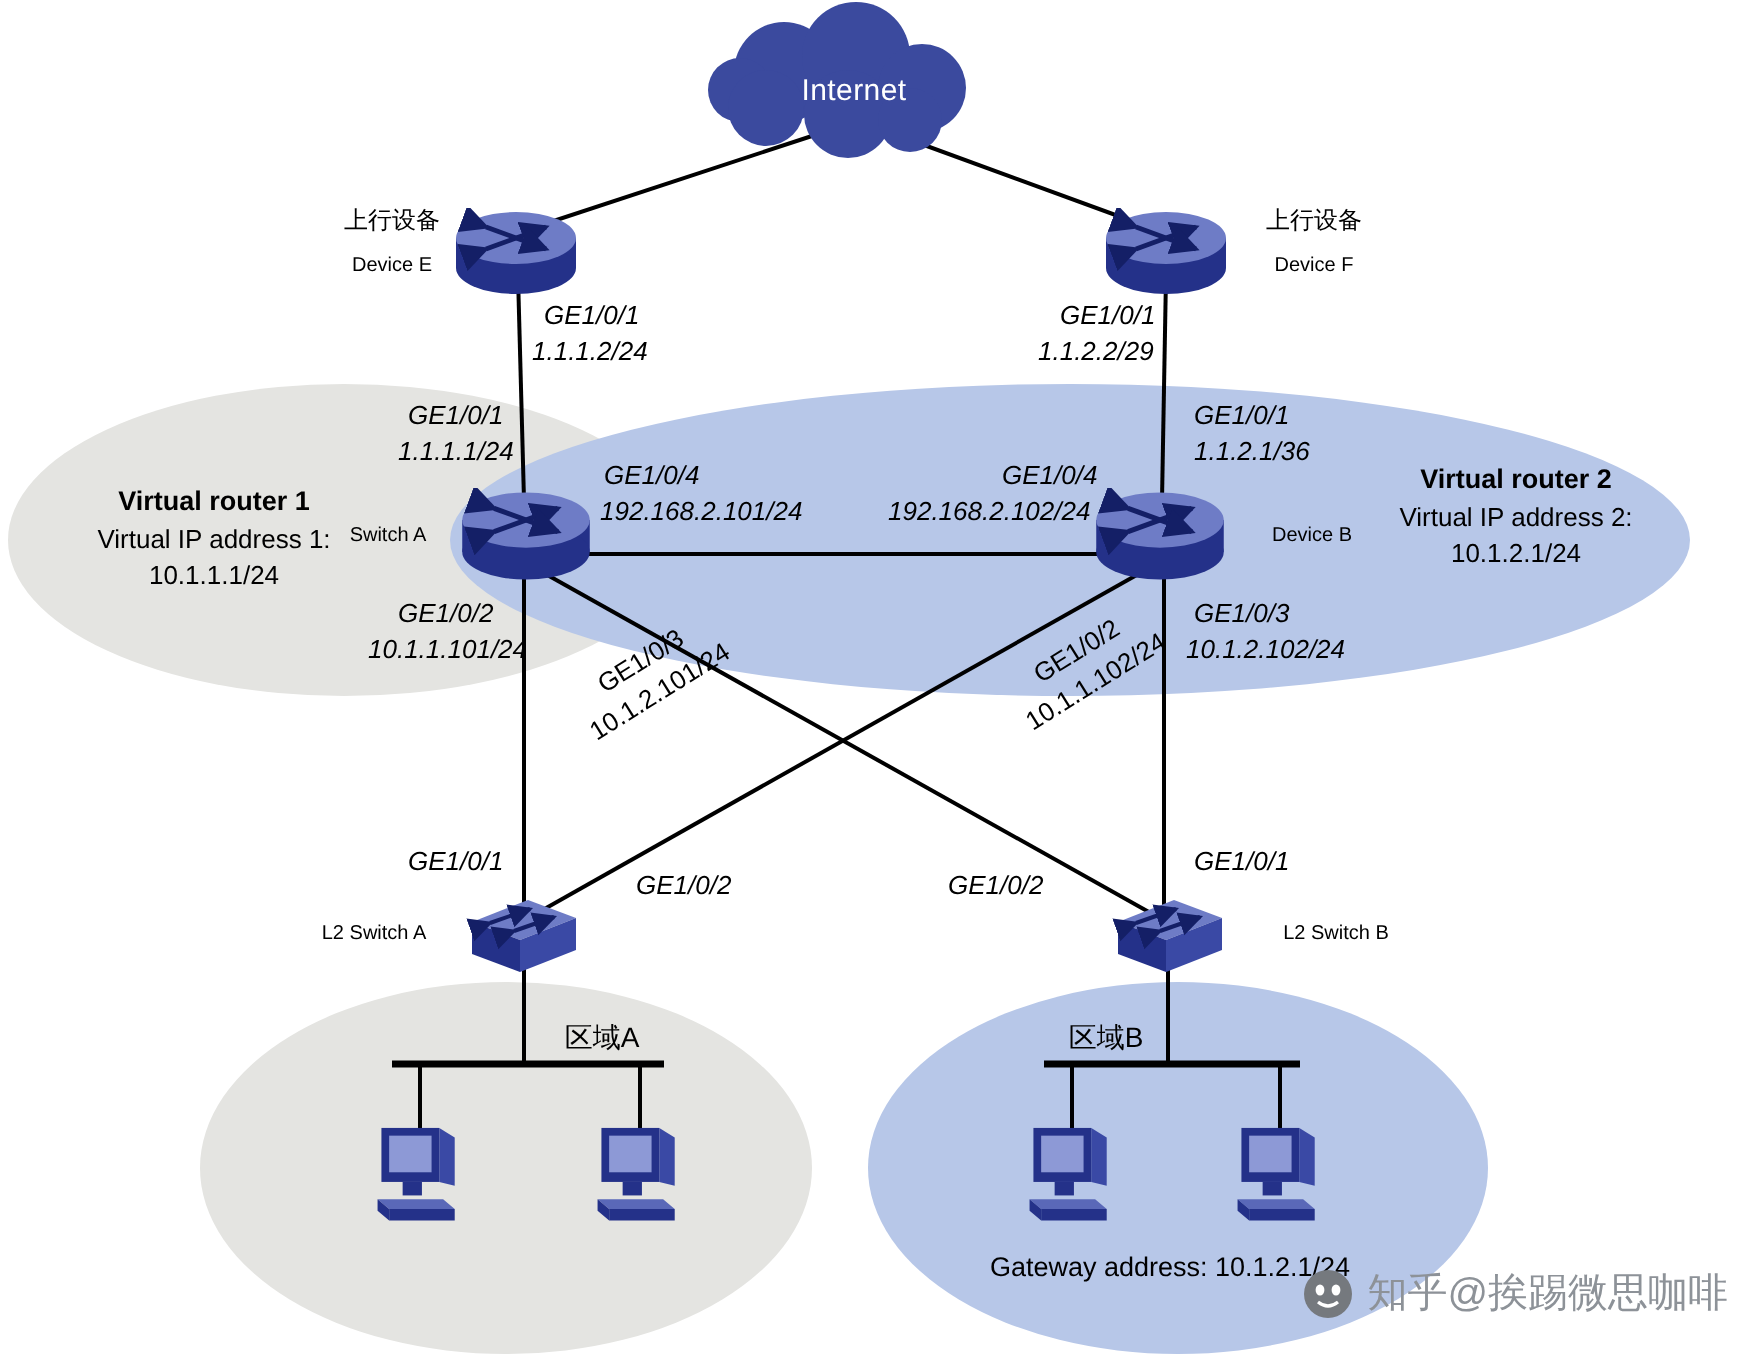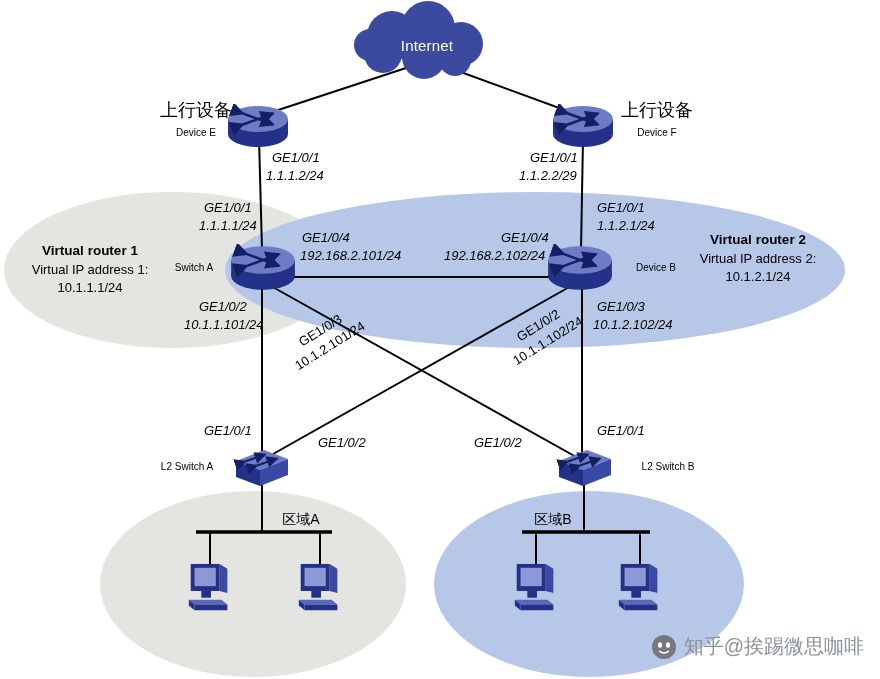--- a/index.html
+++ b/index.html
@@ -12,21 +12,21 @@
   .lbl {
     position:absolute; transform:translate(-50%,-50%);
     font-size:13px; line-height:1.35; white-space:nowrap; text-align:center;
   }
   .lbl-l {
     position:absolute; transform:translate(0,-50%);
     font-size:13px; line-height:1.35; white-space:nowrap;font-style:italic;
   }
   .rot { transform:translate(-50%,-50%) rotate(-32deg); }
   .cloud-label { color:#ffffff; font-size:15px; letter-spacing:.2px; }
-  .cn { font-size:18px; }
+  .cn { font-size:12px; }
   .name { font-size:10px; }
   .vr { font-size:13px; }
   .vr .vr-title { font-weight:bold; font-size:13.5px; margin-bottom:1px; }
   .area-label { font-size:14px; }
   .gw { font-size:13.5px; }
   .watermark {
     position:absolute; right:16px; top:633px;
     display:flex; align-items:center; gap:7px;
     color:#8d9298; font-size:20px; white-space:nowrap;
   }
@@ -142,31 +142,31 @@
   <div class="lbl-l" style="left:266px;top:176px">1.1.1.2/24</div>
 
   <div class="lbl cn" style="left:657px;top:110px">上行设备</div>
   <div class="lbl name" style="left:657px;top:133px">Device F</div>
   <div class="lbl-l" style="left:530px;top:158px">GE1/0/1</div>
   <div class="lbl-l" style="left:519px;top:176px">1.1.2.2/29</div>
 
   <div class="lbl-l" style="left:204px;top:208px">GE1/0/1</div>
   <div class="lbl-l" style="left:199px;top:226px">1.1.1.1/24</div>
   <div class="lbl-l" style="left:597px;top:208px">GE1/0/1</div>
-  <div class="lbl-l" style="left:597px;top:226px">1.1.2.1/24</div>
+  <div class="lbl-l" style="left:597px;top:226px">1.1.2.1/36</div>
 
   <div class="lbl-l" style="left:302px;top:238px">GE1/0/4</div>
   <div class="lbl-l" style="left:300px;top:256px">192.168.2.101/24</div>
   <div class="lbl-l" style="left:501px;top:238px">GE1/0/4</div>
   <div class="lbl-l" style="left:444px;top:256px">192.168.2.102/24</div>
 
   <div class="lbl name" style="left:194px;top:268px">Switch A</div>
   <div class="lbl name" style="left:656px;top:268px">Device B</div>
 
-  <div class="lbl vr" style="left:90px;top:269px">
+  <div class="lbl vr" style="left:107px;top:269px">
     <div class="vr-title">Virtual router 1</div>
     <div>Virtual IP address 1:</div>
     <div>10.1.1.1/24</div>
   </div>
   <div class="lbl vr" style="left:758px;top:258px">
     <div class="vr-title">Virtual router 2</div>
     <div>Virtual IP address 2:</div>
     <div>10.1.2.1/24</div>
   </div>
 
@@ -188,20 +188,21 @@
   <div class="lbl-l" style="left:318px;top:443px">GE1/0/2</div>
   <div class="lbl-l" style="left:474px;top:443px">GE1/0/2</div>
   <div class="lbl-l" style="left:597px;top:431px">GE1/0/1</div>
 
   <div class="lbl name" style="left:187px;top:467px">L2 Switch A</div>
   <div class="lbl name" style="left:668px;top:467px">L2 Switch B</div>
 
   <div class="lbl area-label" style="left:301px;top:519px">区域A</div>
   <div class="lbl area-label" style="left:553px;top:519px">区域B</div>
 
+  <div class="lbl gw" style="left:585px;top:634px">Gateway address: 10.1.2.1/24</div>
 
   <div class="watermark">
     <svg class="wm-icon" viewBox="0 0 26 26">
       <circle cx="13" cy="13" r="12" fill="#75797e"></circle>
       <ellipse cx="9" cy="11" rx="2.2" ry="2.8" fill="#ffffff"></ellipse>
       <ellipse cx="17" cy="11" rx="2.2" ry="2.8" fill="#ffffff"></ellipse>
       <path d="M8,17 Q13,21 18,17" stroke="#ffffff" stroke-width="1.6" fill="none"></path>
     </svg>
     <span>知乎@挨踢微思咖啡</span>
   </div>

